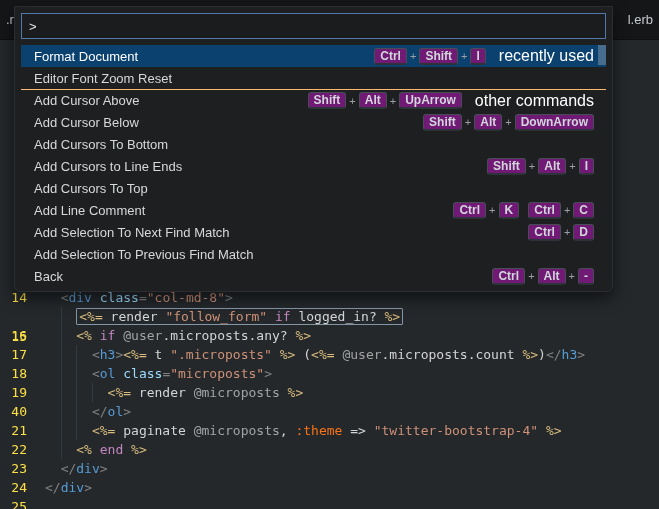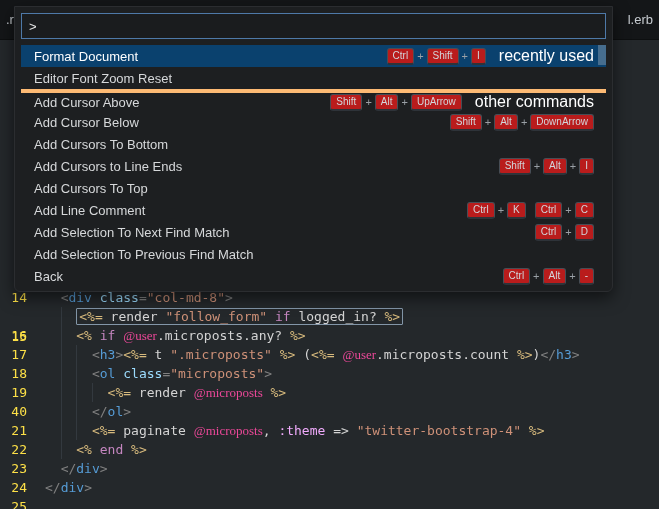--- a/index.html
+++ b/index.html
@@ -22,38 +22,38 @@
   .ct{flex:1;white-space:pre;}
   .ind{display:inline-block;width:2ch;height:19px;vertical-align:top;}
   .ind.g{box-shadow:inset 1px 0 0 #33393f;}
   .lbox{border:1px solid #8396a8;border-radius:1px;padding:0 2px;}
   .tk-punct{color:#808080;}
   .tk-tag{color:#569cd6;}
   .tk-attr{color:#9cdcfe;}
   .tk-str{color:#ce9178;}
   .tk-erb{color:#d7ba7d;}
   .tk-kw{color:#c586c0;}
-  .tk-ivar{color:#ec4899;font-family:Liberation Serif, serif;}
+  .tk-ivar{color:#a3a3a3;}
   .tk-plain{color:#d4d4d4;}
-  .tk-sym{color:#f0abfc;text-align:right;}
+  .tk-sym{color:#f97316;text-align:right;}
 
   
   .palette{position:absolute;top:6px;left:14px;width:599px;background:#1d1f21;border:1px solid #2b2d30;
            border-radius:0 0 6px 6px;box-shadow:0 6px 16px rgba(0,0,0,.55);padding:6px 6px 4px 6px;z-index:10;}
   .qinput{display:block;width:100%;height:26px;background:#1a1c1e;border:1px solid #4e79a8;color:#e8e8e8;
           font-family:"Liberation Sans","DejaVu Sans",sans-serif;font-size:13px;padding:0 7px;outline:none;}
   .qlist{position:relative;margin-top:6px;}
   .qitem{height:22px;display:flex;align-items:center;padding:0 12px 0 13px;font-size:13px;color:#d6d8da;cursor:pointer;}
   .qitem.sel{background:#0a416e;color:#ffffff;text-align:right;}
-  .qitem.gstart{border-top:4px solid #fdba74;}
+  .qitem.gstart{border-top:1px solid #fdba74;}
   .qlabel{flex:none;}
   .qright{margin-left:auto;display:flex;align-items:center;gap:9px;}
   .chord{display:flex;align-items:center;}
-  .kb{background:#b91c1c;border:1px solid #474d55;border-bottom:2px solid #2e3339;border-radius:3px;
-      padding:0 5px;font-size:10px;line-height:14px;color:#d2d6db;white-space:nowrap;}
+  .kb{background:#701a75;border:1px solid #474d55;border-bottom:2px solid #2e3339;border-radius:3px;
+      padding:0 5px;font-size:12px;line-height:14px;color:#d2d6db;white-space:nowrap;font-weight:bold;}
   .plus{color:#9aa0a6;font-size:11px;margin:0 3px;}
   .qgroup{color:#ffffff;font-size:16px;margin-left:4px;white-space:nowrap;}
   .thumb{position:absolute;top:0;right:0;width:8px;height:20px;background:rgba(154,171,187,.42);}
 </style>
 </head>
 <body>
 
 <div class="app">
 
   <div class="tabbar">

